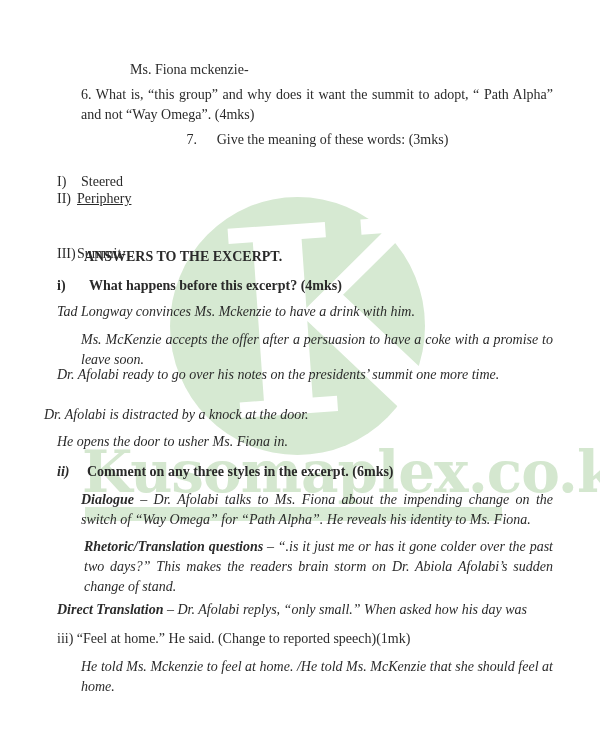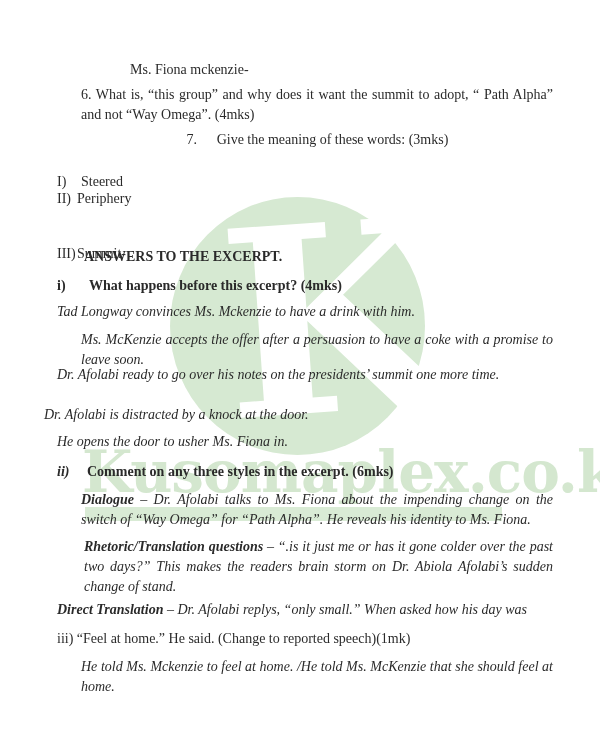--- a/index.html
+++ b/index.html
@@ -91,21 +91,21 @@
 
   <div class="line justify" style="top:85px;">6. What is, “this group” and why does it want the summit to adopt, “ Path Alpha” and not “Way Omega”. (4mks)</div>
 
   <div class="line" style="top:130px;text-align:center;">
     <span class="num" style="margin-left:29px; width:50px;">7.</span><span>Give the meaning of these words: (3mks)</span>
   </div>
 
   <div class="line" style="top:160px;margin-top:12px;">
     <span class="num" style="width:24px;">I)</span><span>Steered</span>
   </div>
-  <div class="line" style="top:189px;">
+  <div class="line" style="top:189px;text-decoration:underline;">
     <span class="num" style="width:20px;">II)</span><span>Periphery</span>
   </div>
   <div class="line" style="top:217px;">
     <span class="num" style="width:20px;margin-top:27px;">III)</span><span>Summit-</span>
   </div>
 
   <div class="line bold" style="left:84px; top:247px;">ANSWERS TO THE EXCERPT.</div>
 
   <div class="line bold" style="top:276px;">
     <span class="num" style="width:32px;">i)</span><span>What happens before this excerpt? (4mks)</span>

